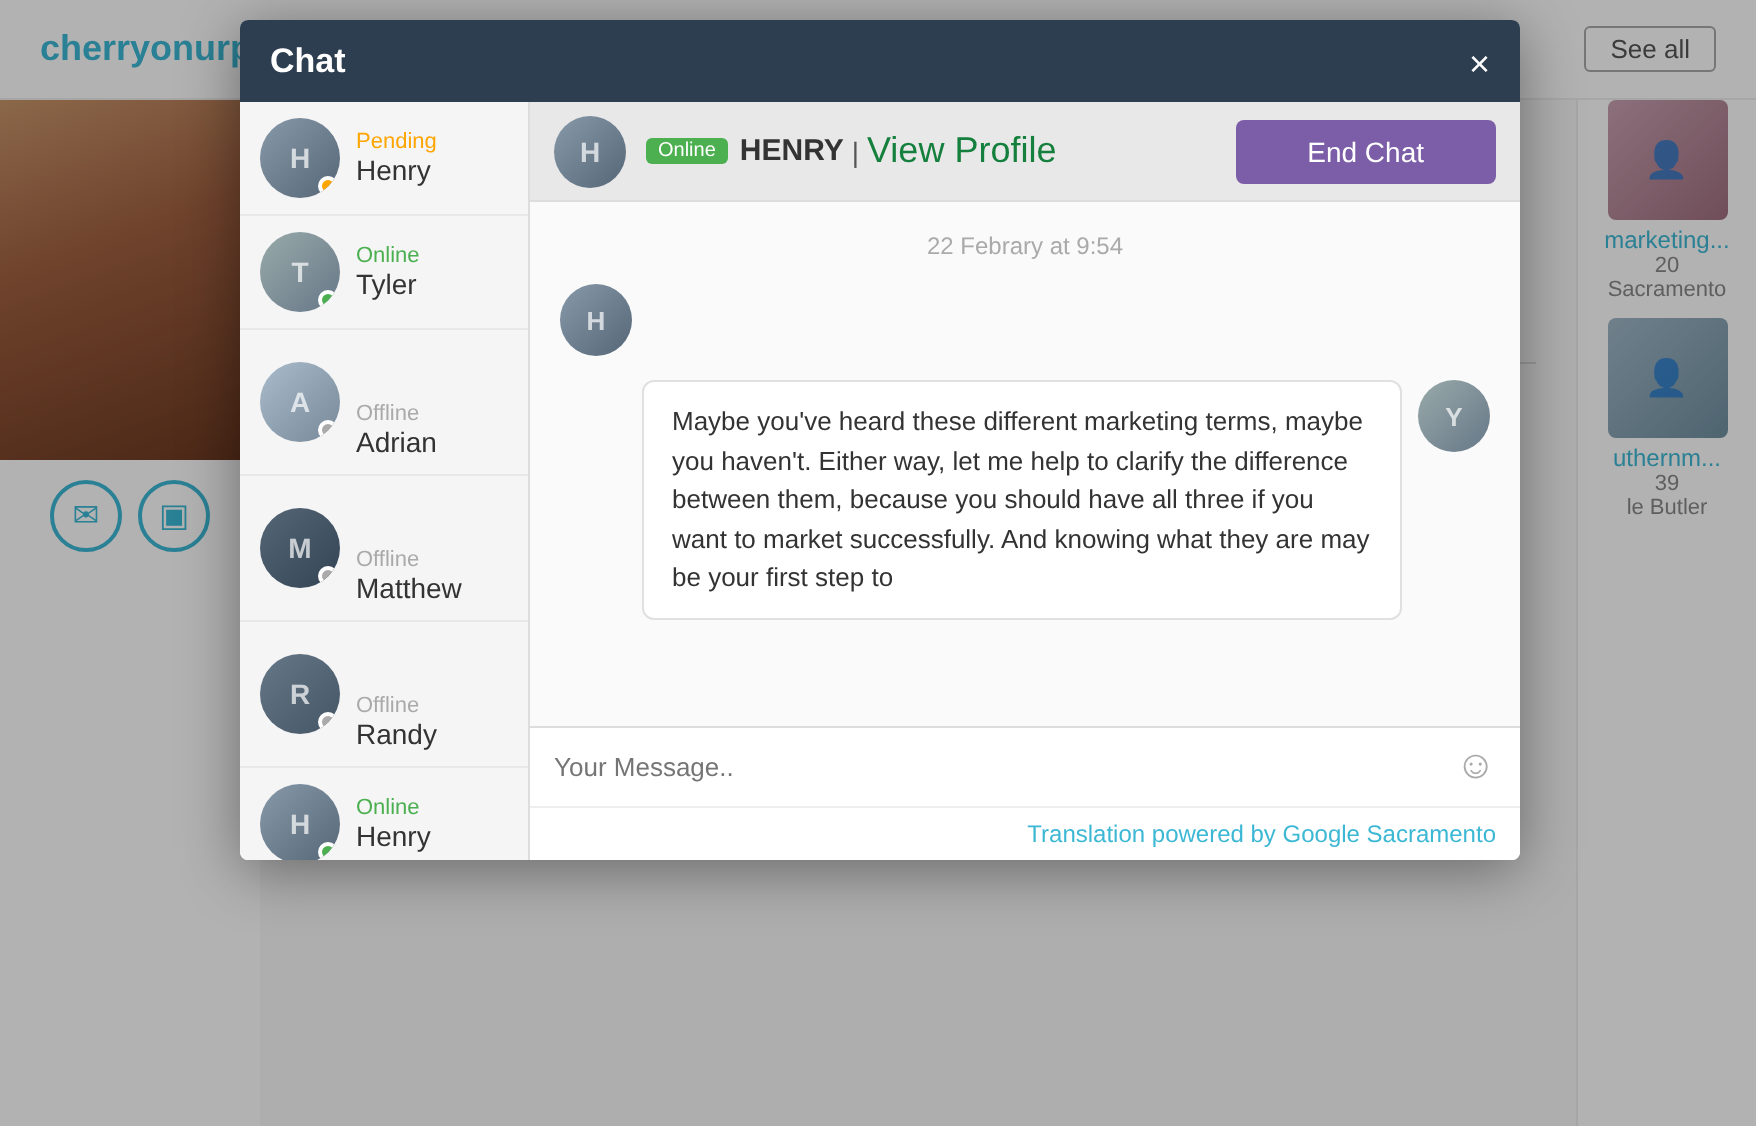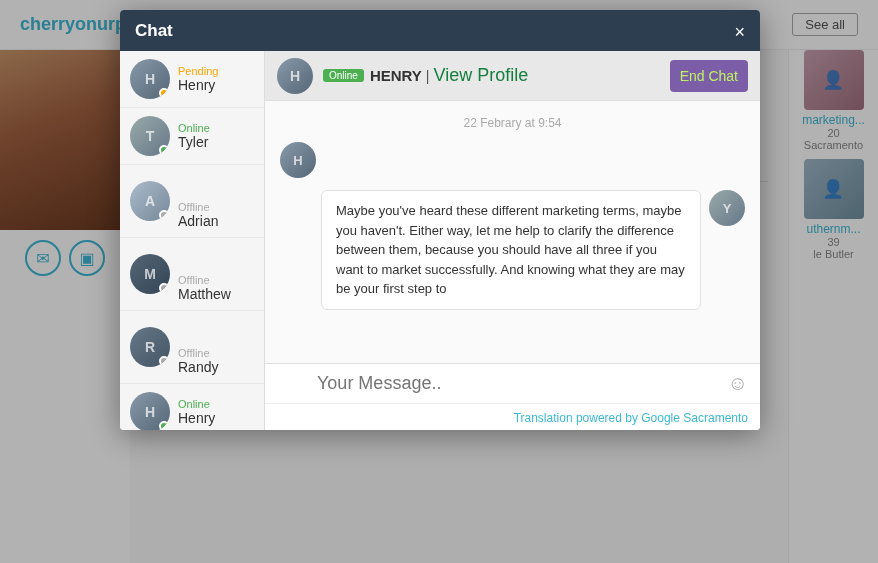--- a/index.html
+++ b/index.html
@@ -277,23 +277,23 @@
       color: #333;
     }
     .chat-header-view-profile {
       color: #15803d;
       font-size: 18px;
       cursor: pointer;
     }
     .end-chat-btn {
       margin-left: auto;
       background: #7b5ea7;
-      color: #bef264;
+      color: #ffffff;
       border: none;
-      padding: 8px 10px;
+      padding: 8px 36px;
       border-radius: 4px;
       font-size: 14px;
       cursor: pointer;
     }
     .chat-messages {
       flex: 1;
       overflow-y: auto;
       padding: 15px;
       background: #fafafa;
     }
@@ -346,23 +346,22 @@
       border-top: 1px solid #ddd;
       padding: 8px 12px;
       display: flex;
       align-items: center;
       background: #fff;
     }
     .chat-input {
       flex: 1;
       border: none;
       outline: none;
-      font-size: 18px;
+      font-size: 13px;
       color: #6d28d9;
-      margin-left: 40px;
     }
     .emoji-btn {
       font-size: 20px;
       cursor: pointer;
       color: #aaa;
       background: none;
       border: none;
     }
     .translation-notice {
       text-align: right;

